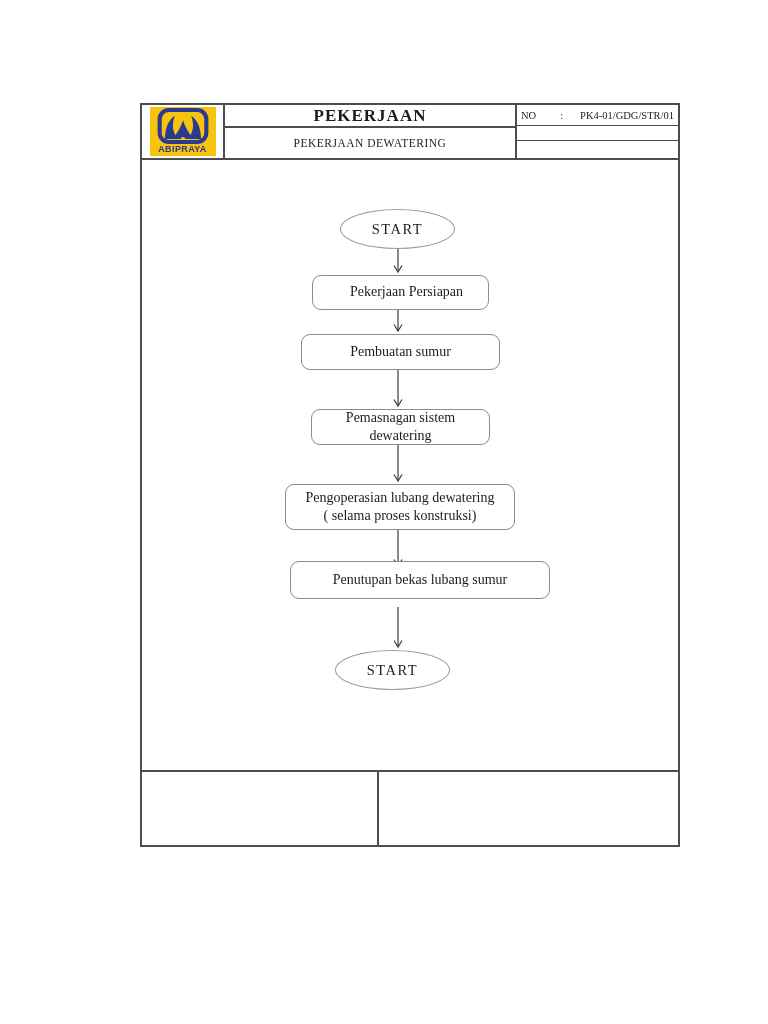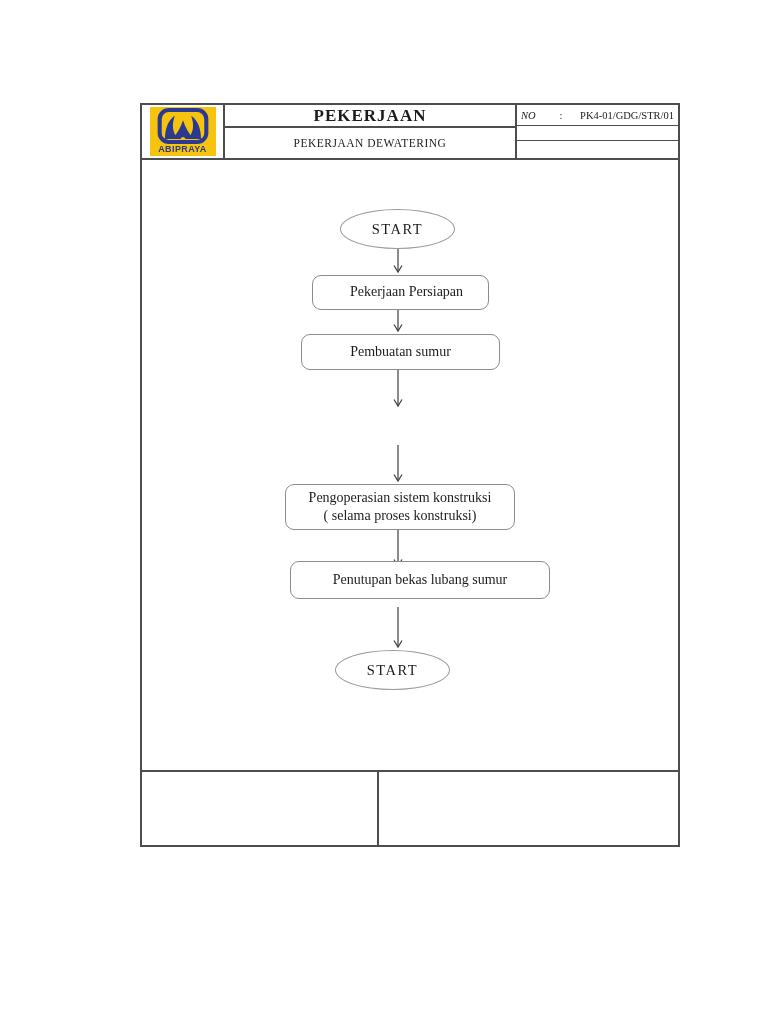--- a/index.html
+++ b/index.html
@@ -99,21 +99,21 @@
   .no-row {
     height: 21px;
     border-bottom: 1.5px solid #4d4d4d;
     display: flex;
     align-items: center;
     padding: 0 4px;
     font-size: 10.5px;
     color: #1b1b1b;
     box-sizing: border-box;
   }
-  .no-label { flex: 0 0 auto; font-style: italic; }
+  .no-label { flex: 0 0 auto; }
   .no-colon { margin-left: 24px; }
   .no-value { flex: 1; text-align: right; white-space: nowrap; }
   .no-empty-1 {
     height: 15px;
     border-bottom: 1.5px solid #4d4d4d;
     box-sizing: border-box;
   }
   .no-empty-2 { flex: 1; }
   
   .flow-svg {
@@ -230,23 +230,27 @@
           </g>
       </g>
     </svg>
 
     <div class="node terminator pos-start">START</div>
 
     <div class="node process pos-s1">Pekerjaan Persiapan</div>
 
     <div class="node process pos-s2">Pembuatan sumur</div>
 
+    <div class="node process pos-s3">
+      <span>Pemasnagan sistem</span>
+      <span>dewatering</span>
+    </div>
 
     <div class="node process pos-s4">
-      <span>Pengoperasian sistem konstruksi</span>
+      <span>Pengoperasian lubang dewatering</span>
       <span>( selama proses konstruksi)</span>
     </div>
 
     <div class="node process pos-s5">Penutupan bekas lubang sumur</div>
 
     <div class="node terminator pos-finish">START</div>
 
     <div class="footer">
       <div class="footer-left"></div>
       <div class="footer-right"></div>

